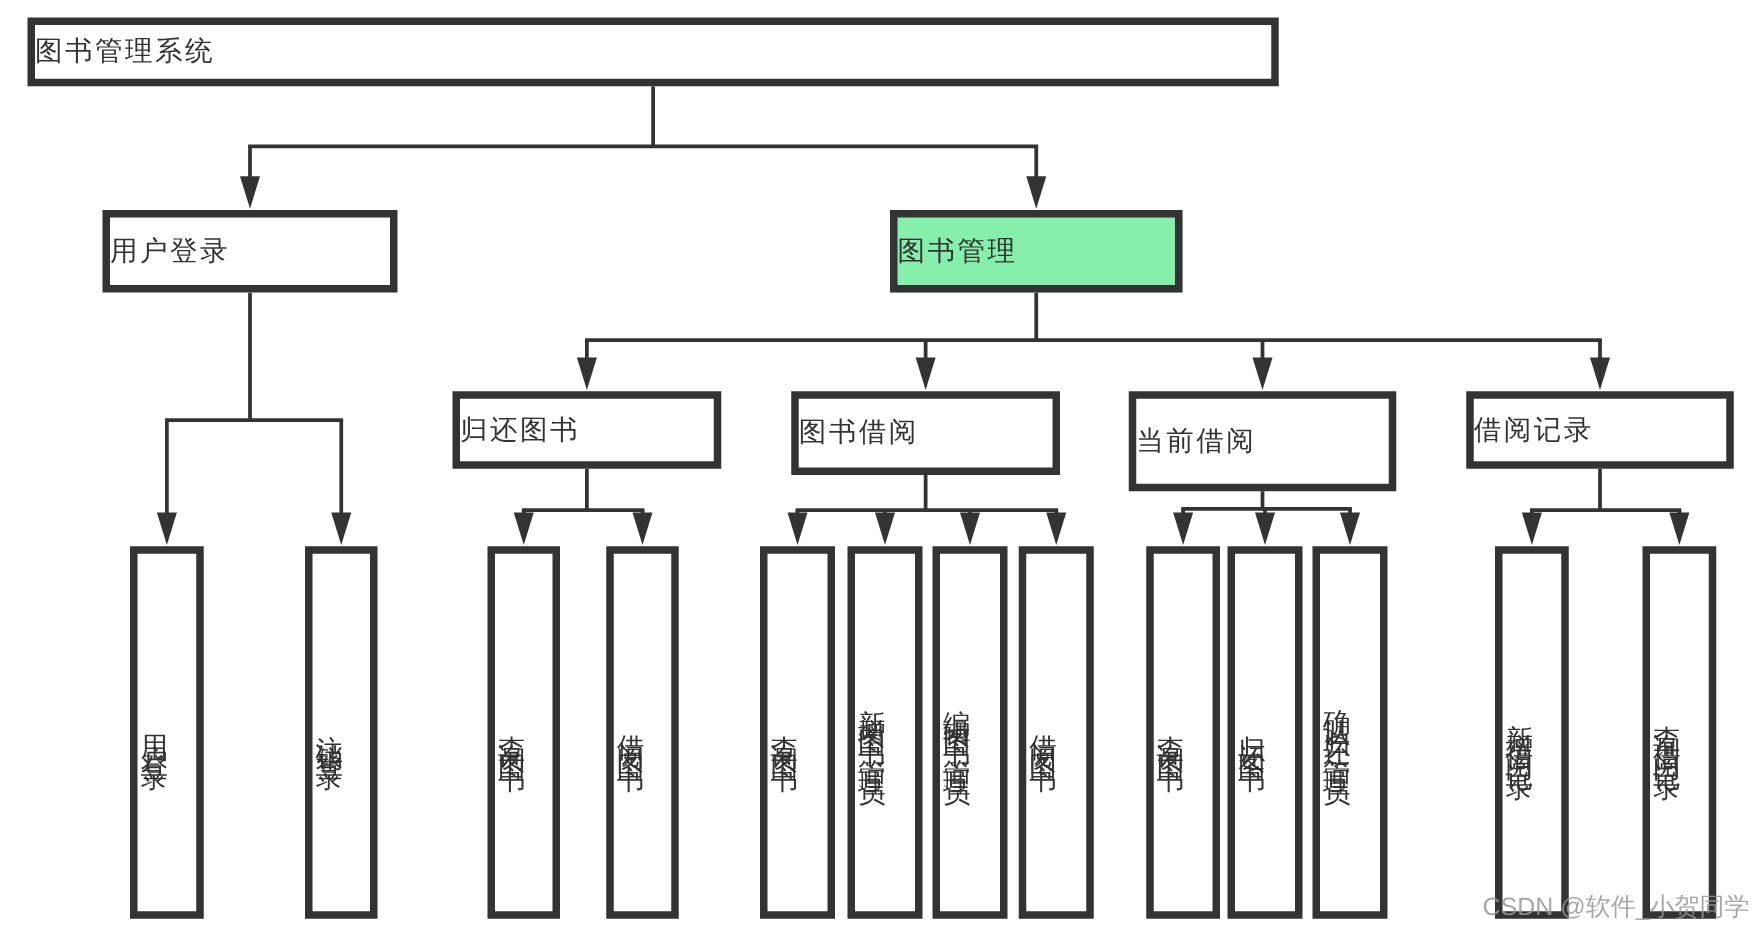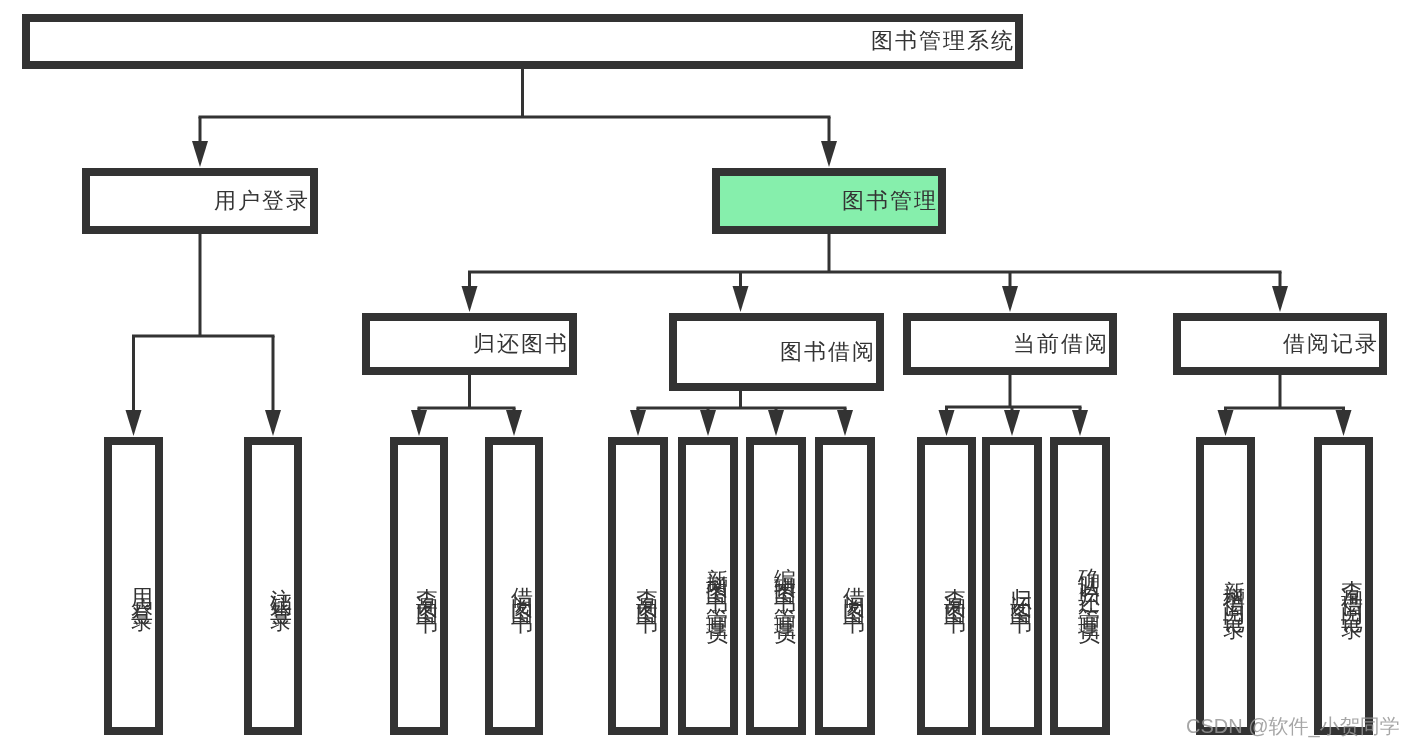--- a/index.html
+++ b/index.html
@@ -26,24 +26,24 @@
     position: absolute;
     left: 0;
     top: 0;
     width: 1405px;
     height: 747px;
   }
   .node {
     position: absolute;
     box-sizing: border-box;
     background: #ffffff;
-    border: 8px solid #15803d;
+    border: 6px solid #15803d;
     display: flex;
     align-items: center;
-    justify-content: flex-end;
+    justify-content: flex-start;
   }
   .node .label {
     color: #333333;
     font-size: 22px;
     line-height: 1.2;
     white-space: nowrap;
     letter-spacing: 2px;
   }
   .node.v .label {
     writing-mode: vertical-rl;
@@ -127,24 +127,24 @@
       </div>
       <div class="node h" style="left: 82px; top: 168px; width: 236px; height: 66px; border-color: rgb(51, 51, 51); background: rgb(255, 255, 255);">
         <span class="label" style="color: rgb(51, 51, 51);">用户登录</span>
       </div>
       <div class="node h" style="left: 712px; top: 168px; width: 234px; height: 66px; border-color: rgb(51, 51, 51); background: #86efac;">
         <span class="label" style="color: rgb(51, 51, 51);">图书管理</span>
       </div>
       <div class="node h" style="left: 362px; top: 313px; width: 215px; height: 62px; border-color: rgb(51, 51, 51); background: rgb(255, 255, 255);">
         <span class="label" style="color: rgb(51, 51, 51);">归还图书</span>
       </div>
-      <div class="node h" style="left: 633px; top: 313px; width: 215px; height: 78px; border-color: rgb(51, 51, 51); background: rgb(255, 255, 255); margin-left: 36px;">
+      <div class="node h" style="left: 633px; top: 313px; width: 215px; height: 67px; border-color: rgb(51, 51, 51); background: rgb(255, 255, 255);">
         <span class="label" style="color: rgb(51, 51, 51);">图书借阅</span>
       </div>
-      <div class="node h" style="left: 903px; top: 313px; width: 214px; height: 62px; border-color: rgb(51, 51, 51); background: rgb(255, 255, 255); padding-left: 45px;">
+      <div class="node h" style="left: 903px; top: 313px; width: 214px; height: 80px; border-color: rgb(51, 51, 51); background: rgb(255, 255, 255);">
         <span class="label" style="color: rgb(51, 51, 51);">当前借阅</span>
       </div>
       <div class="node h" style="left: 1173px; top: 313px; width: 214px; height: 62px; border-color: rgb(51, 51, 51); background: rgb(255, 255, 255);">
         <span class="label" style="color: rgb(51, 51, 51);">借阅记录</span>
       </div>
       <div class="node v" style="left: 104px; top: 437px; width: 59px; height: 298px; border-color: rgb(51, 51, 51); background: rgb(255, 255, 255);">
         <span class="label" style="color: rgb(51, 51, 51);">用户登录</span>
       </div>
       <div class="node v" style="left: 244px; top: 437px; width: 58px; height: 298px; border-color: rgb(51, 51, 51); background: rgb(255, 255, 255);">
         <span class="label" style="color: rgb(51, 51, 51);">注销登录</span>

